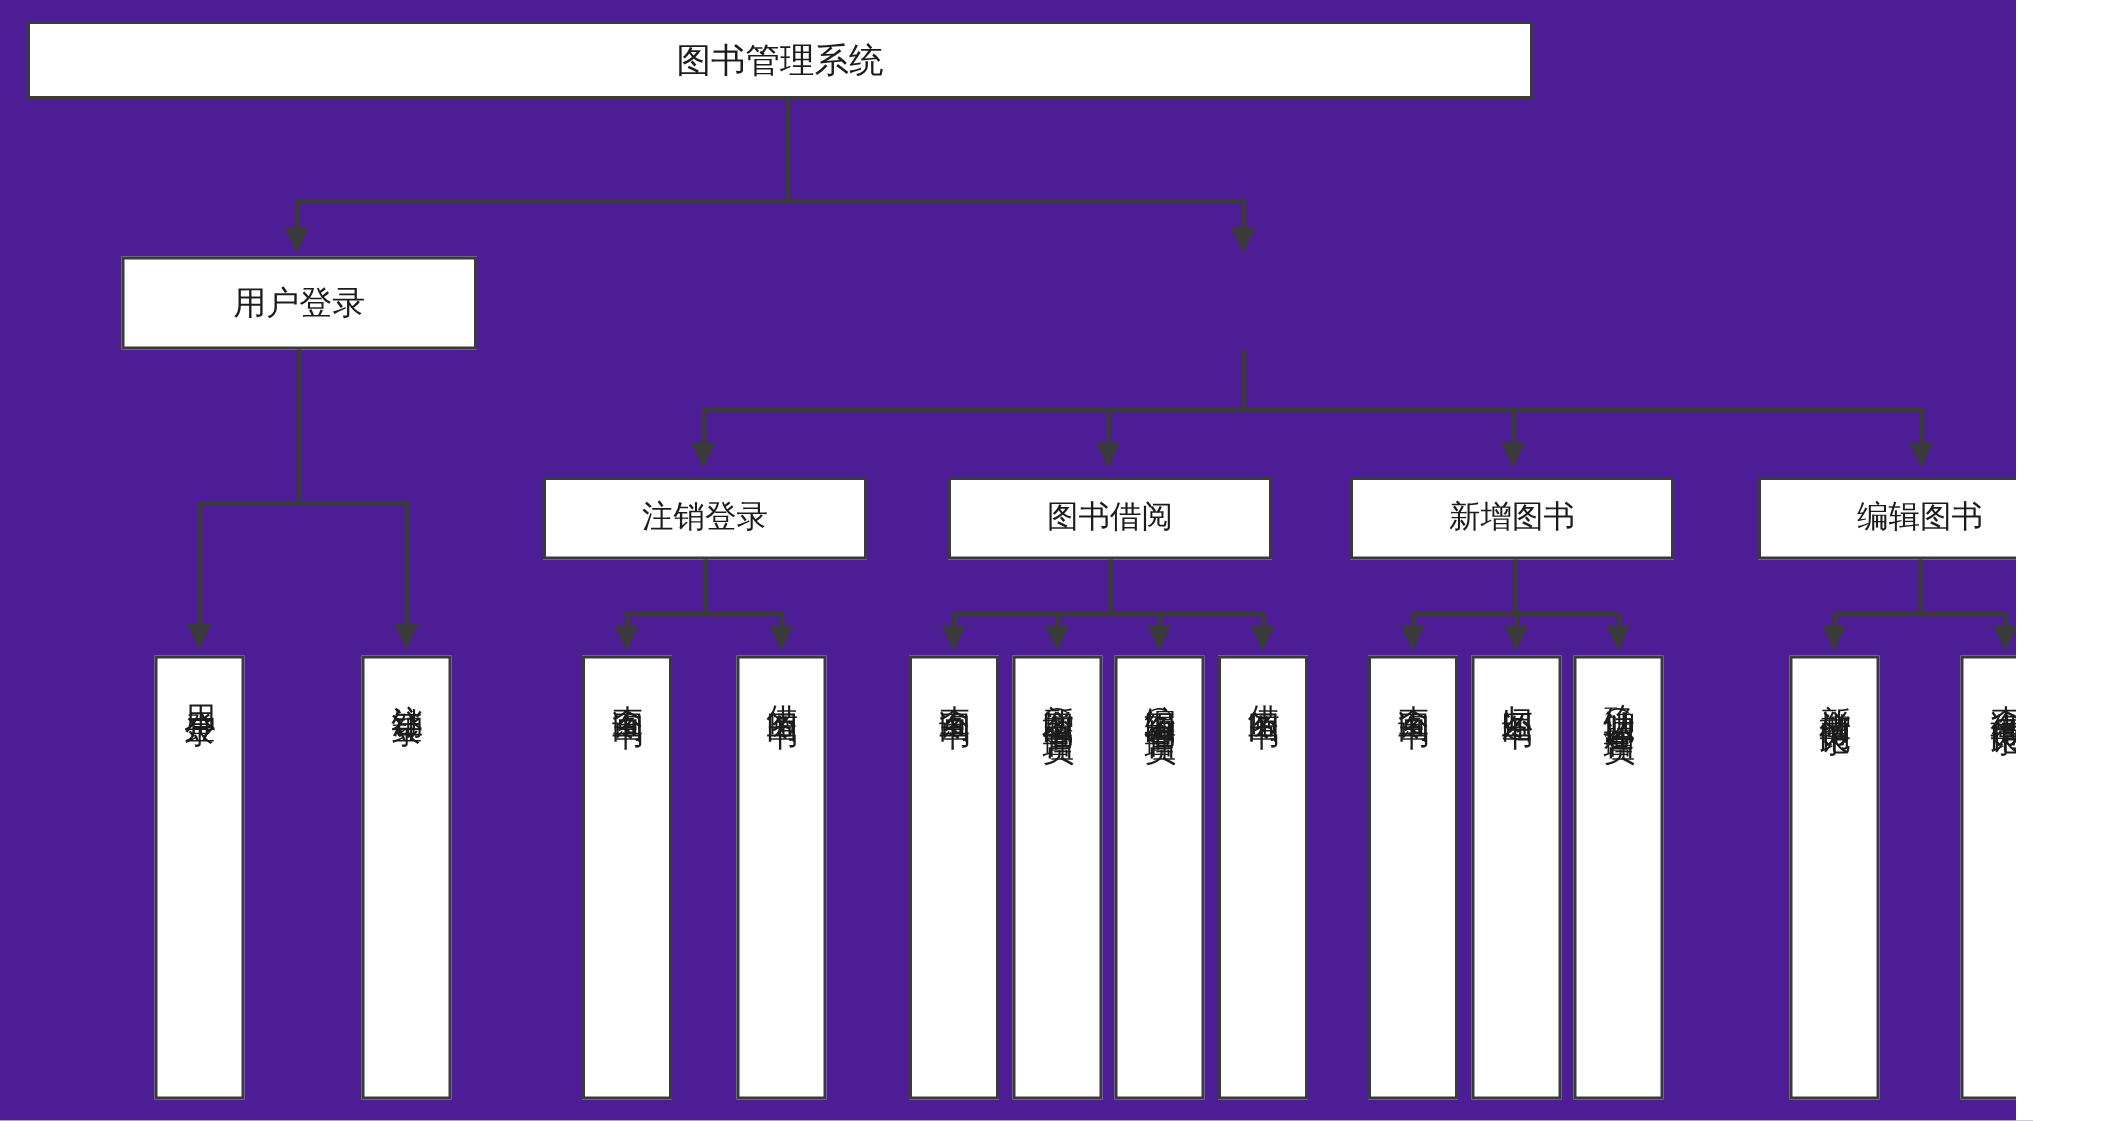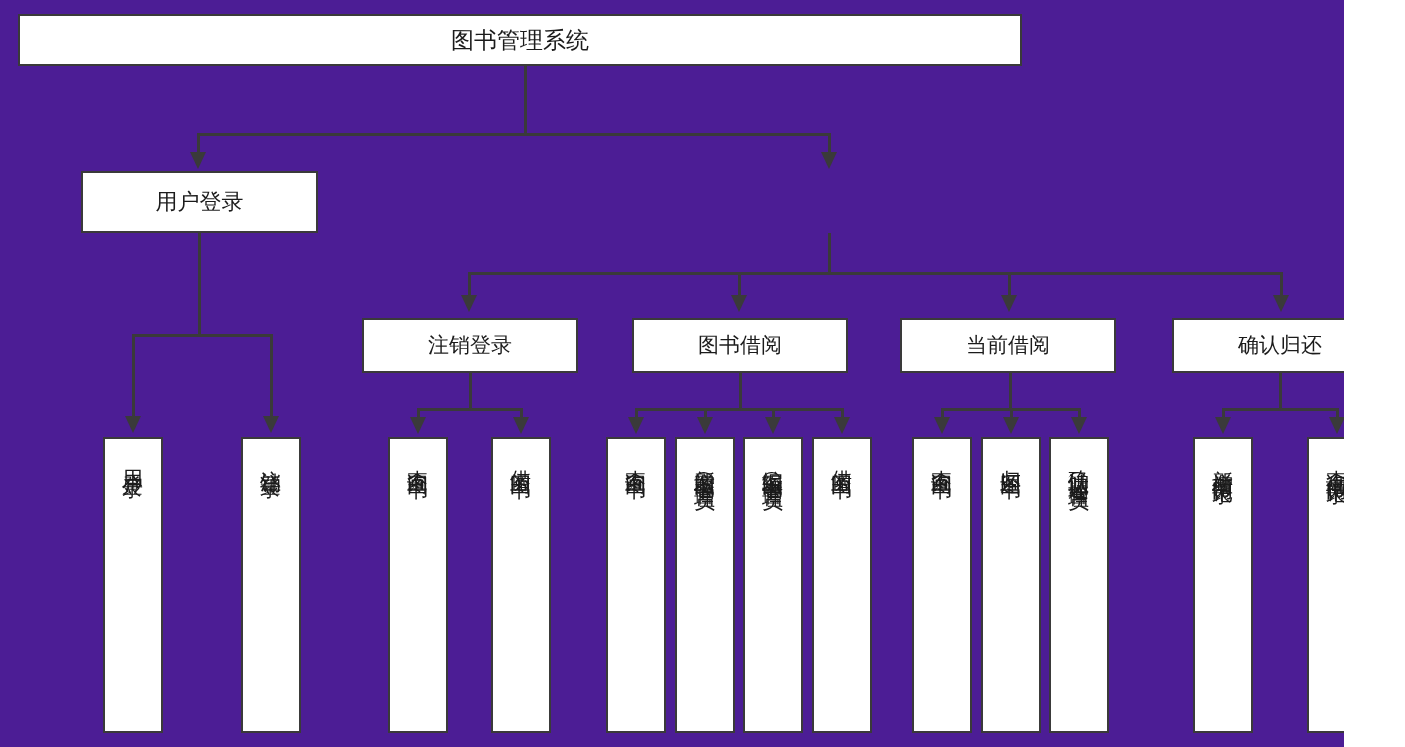--- a/index.html
+++ b/index.html
@@ -121,24 +121,24 @@
   <div class="vline" style="left:1280px; top:272px; height:25px;"></div>
   <div class="arrow" style="left:1273px; top:295px;"></div>
 
   <div class="node lvl3" style="left:362px; top:318px; width:216px; height:55px;">
     <span class="label">注销登录</span>
   </div>
   <div class="node lvl3" style="left:632px; top:318px; width:216px; height:55px;">
     <span class="label">图书借阅</span>
   </div>
   <div class="node lvl3" style="left:900px; top:318px; width:216px; height:55px;">
-    <span class="label">当前借阅</span>
+    <span class="label">新增图书</span>
   </div>
   <div class="node lvl3" style="left:1172px; top:318px; width:216px; height:55px;">
-    <span class="label">确认归还</span>
+    <span class="label">编辑图书</span>
   </div>
 
   <div class="vline" style="left:469px; top:373px; height:36px;"></div>
   <div class="hline" style="left:417px; top:408px; width:105px;"></div>
   <div class="vline" style="left:417px; top:408px; height:11px;"></div>
   <div class="arrow" style="left:410px; top:417px;"></div>
   <div class="vline" style="left:520px; top:408px; height:11px;"></div>
   <div class="arrow" style="left:513px; top:417px;"></div>
 
   <div class="vline" style="left:739px; top:373px; height:36px;"></div>

